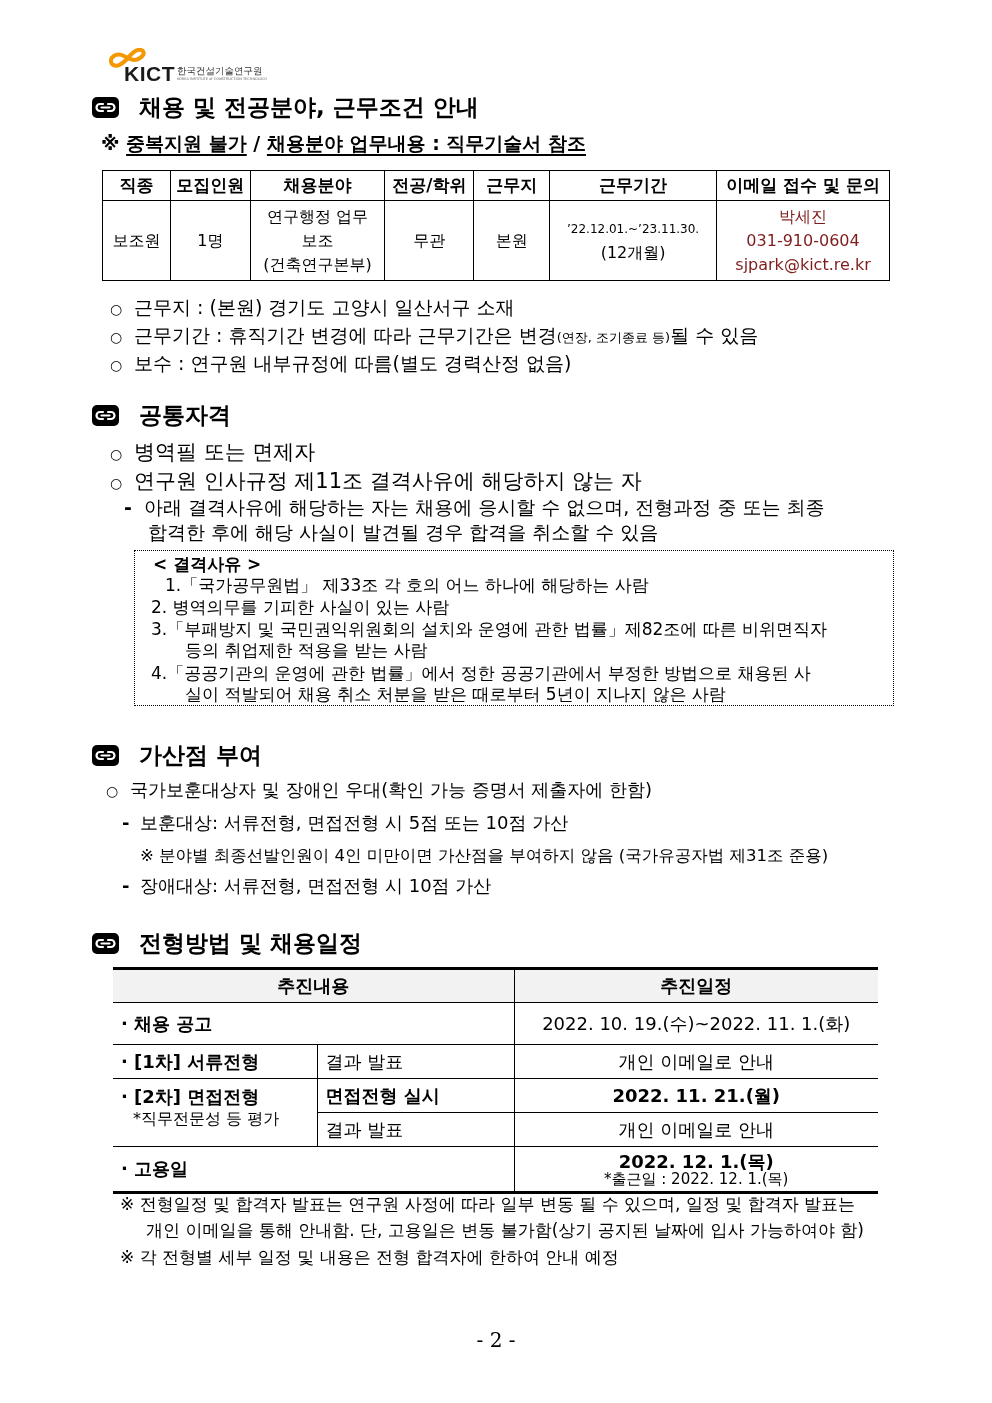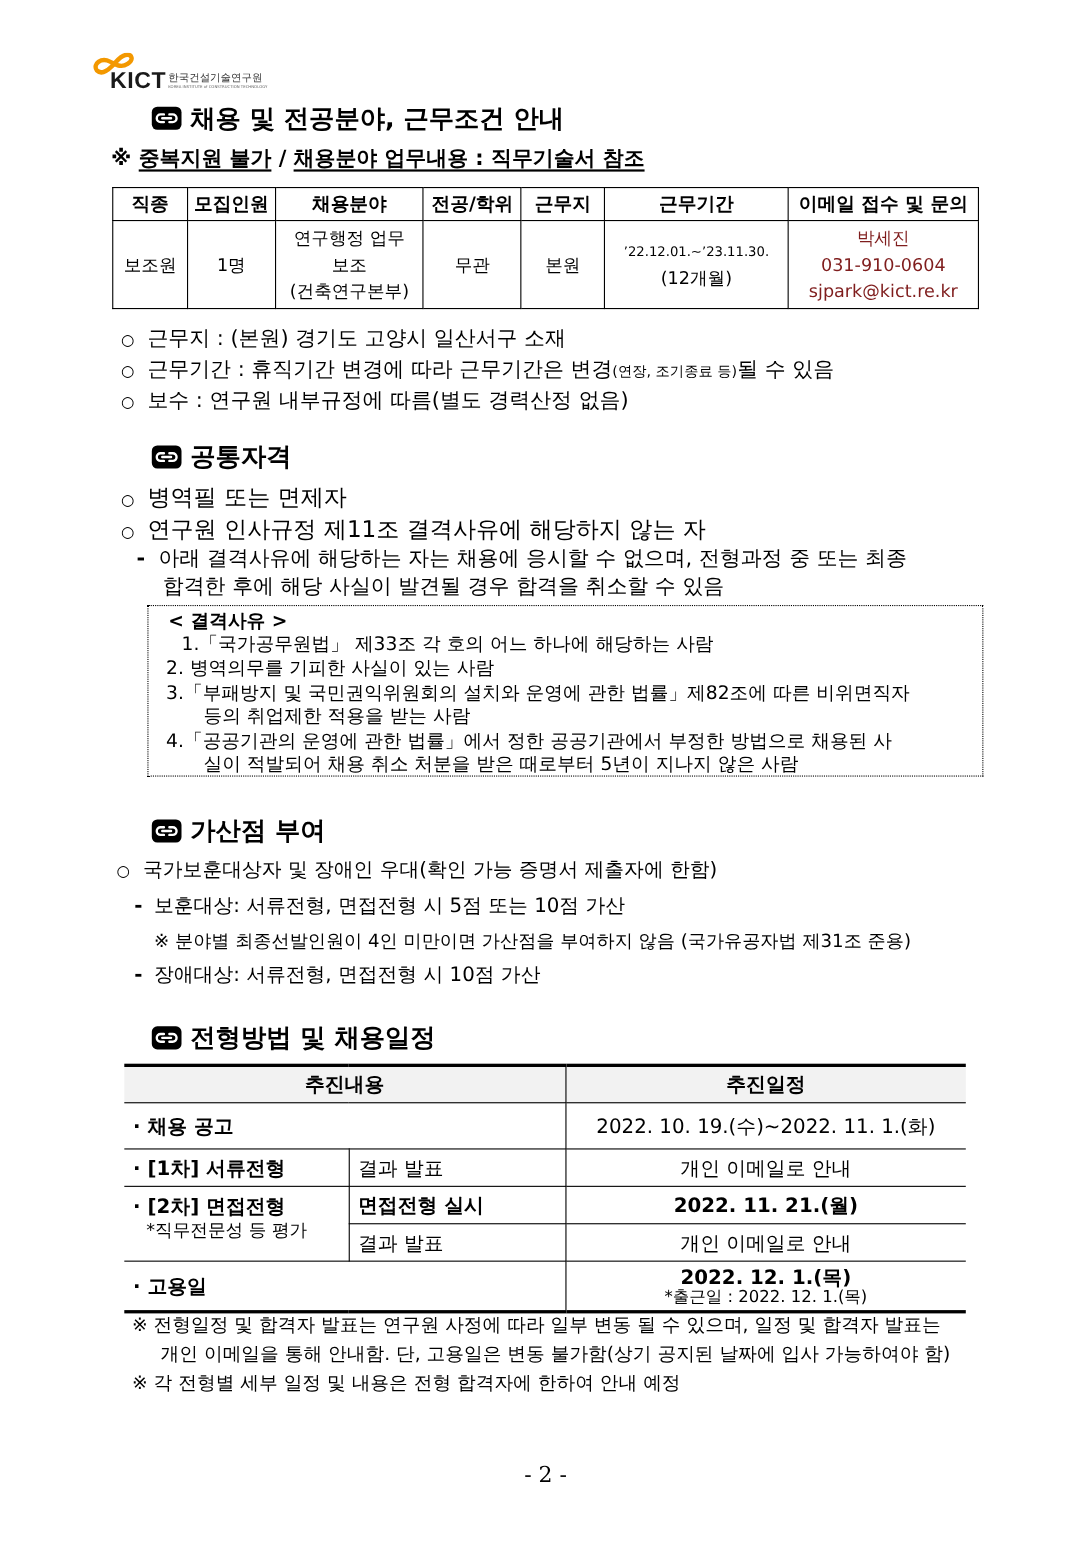--- a/index.html
+++ b/index.html
@@ -1,25 +1,25 @@
 <!DOCTYPE html>
 <html><head>
 <meta charset="utf-8">
 <style>
   html, body { margin:0; padding:0; background:#ffffff; }
   body { width:992px; height:1403px; position:relative; font-family:"DejaVu Sans", "Liberation Sans", sans-serif; color:#000; overflow:hidden; }
   .abs { position:absolute; }
   
-  .logo { left:84px; top:48px; width:170px; height:36px; }
+  .logo { left:108px; top:48px; width:170px; height:36px; }
   .logo .swirl { position:absolute; left:0; top:0; width:42px; height:22px; }
   .logo .kict { position:absolute; left:16px; top:14px; font-family:"Liberation Sans", sans-serif; font-weight:bold; font-size:21px; letter-spacing:0.5px; color:#1a1a1a; }
   .logo .kor { position:absolute; left:69px; top:17px; font-size:9.5px; color:#333; white-space:nowrap; }
   .logo .eng { position:absolute; left:69px; top:29px; font-size:3.5px; color:#666; white-space:nowrap; }
 
-  .sec-title { left:92px; display:flex; align-items:center; gap:8px; font-weight:bold; font-size:23px; white-space:nowrap;margin-left:46px; }
+  .sec-title { left:92px; display:flex; align-items:center; gap:20px; font-weight:bold; font-size:23px; white-space:nowrap; }
   .link-icon { width:27px; height:21px; background:#000; border-radius:5px; display:inline-flex; align-items:center; justify-content:center; }
   .link-icon svg { width:21px; height:13px; }
 
   .notice { left:101px; top:131px; font-weight:bold; font-size:19px; white-space:nowrap; }
   .notice .u { text-decoration:underline; text-underline-offset:4px; text-decoration-thickness:2px; }
 
   table { border-collapse:collapse; }
   .t1 { left:102px; top:170px; width:788px; font-size:16px; }
   .t1 th, .t1 td { border:1px solid #000; text-align:center; vertical-align:middle; padding:0; }
   .t1 th { height:29px; font-weight:bold; font-size:17px; background:#fff; }

